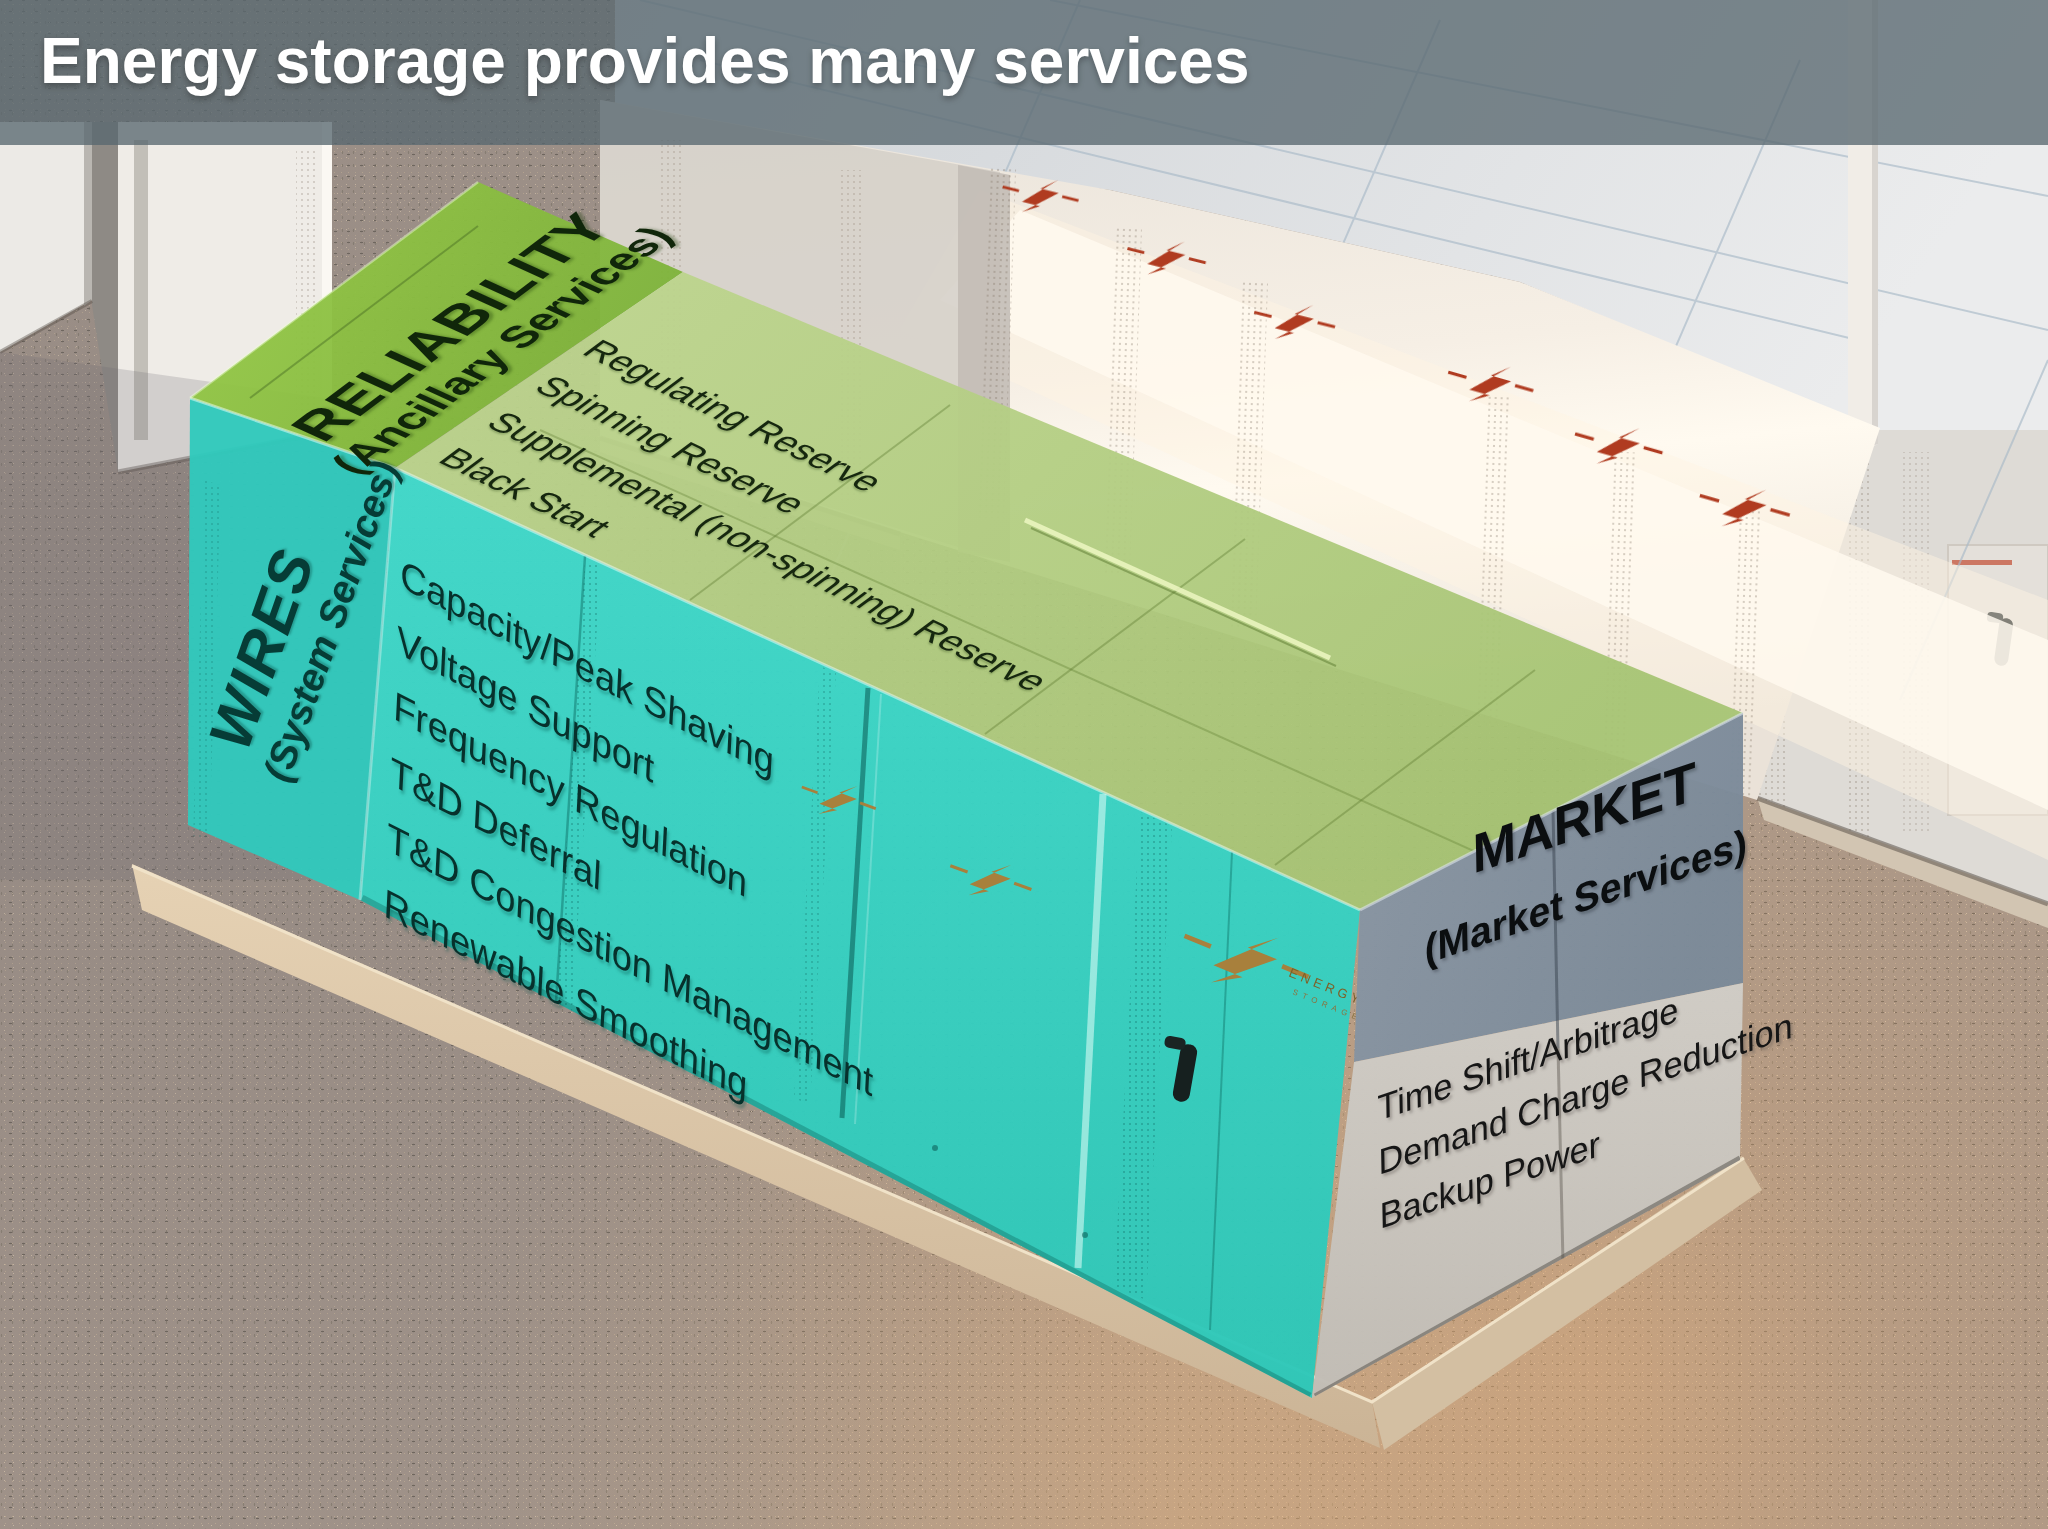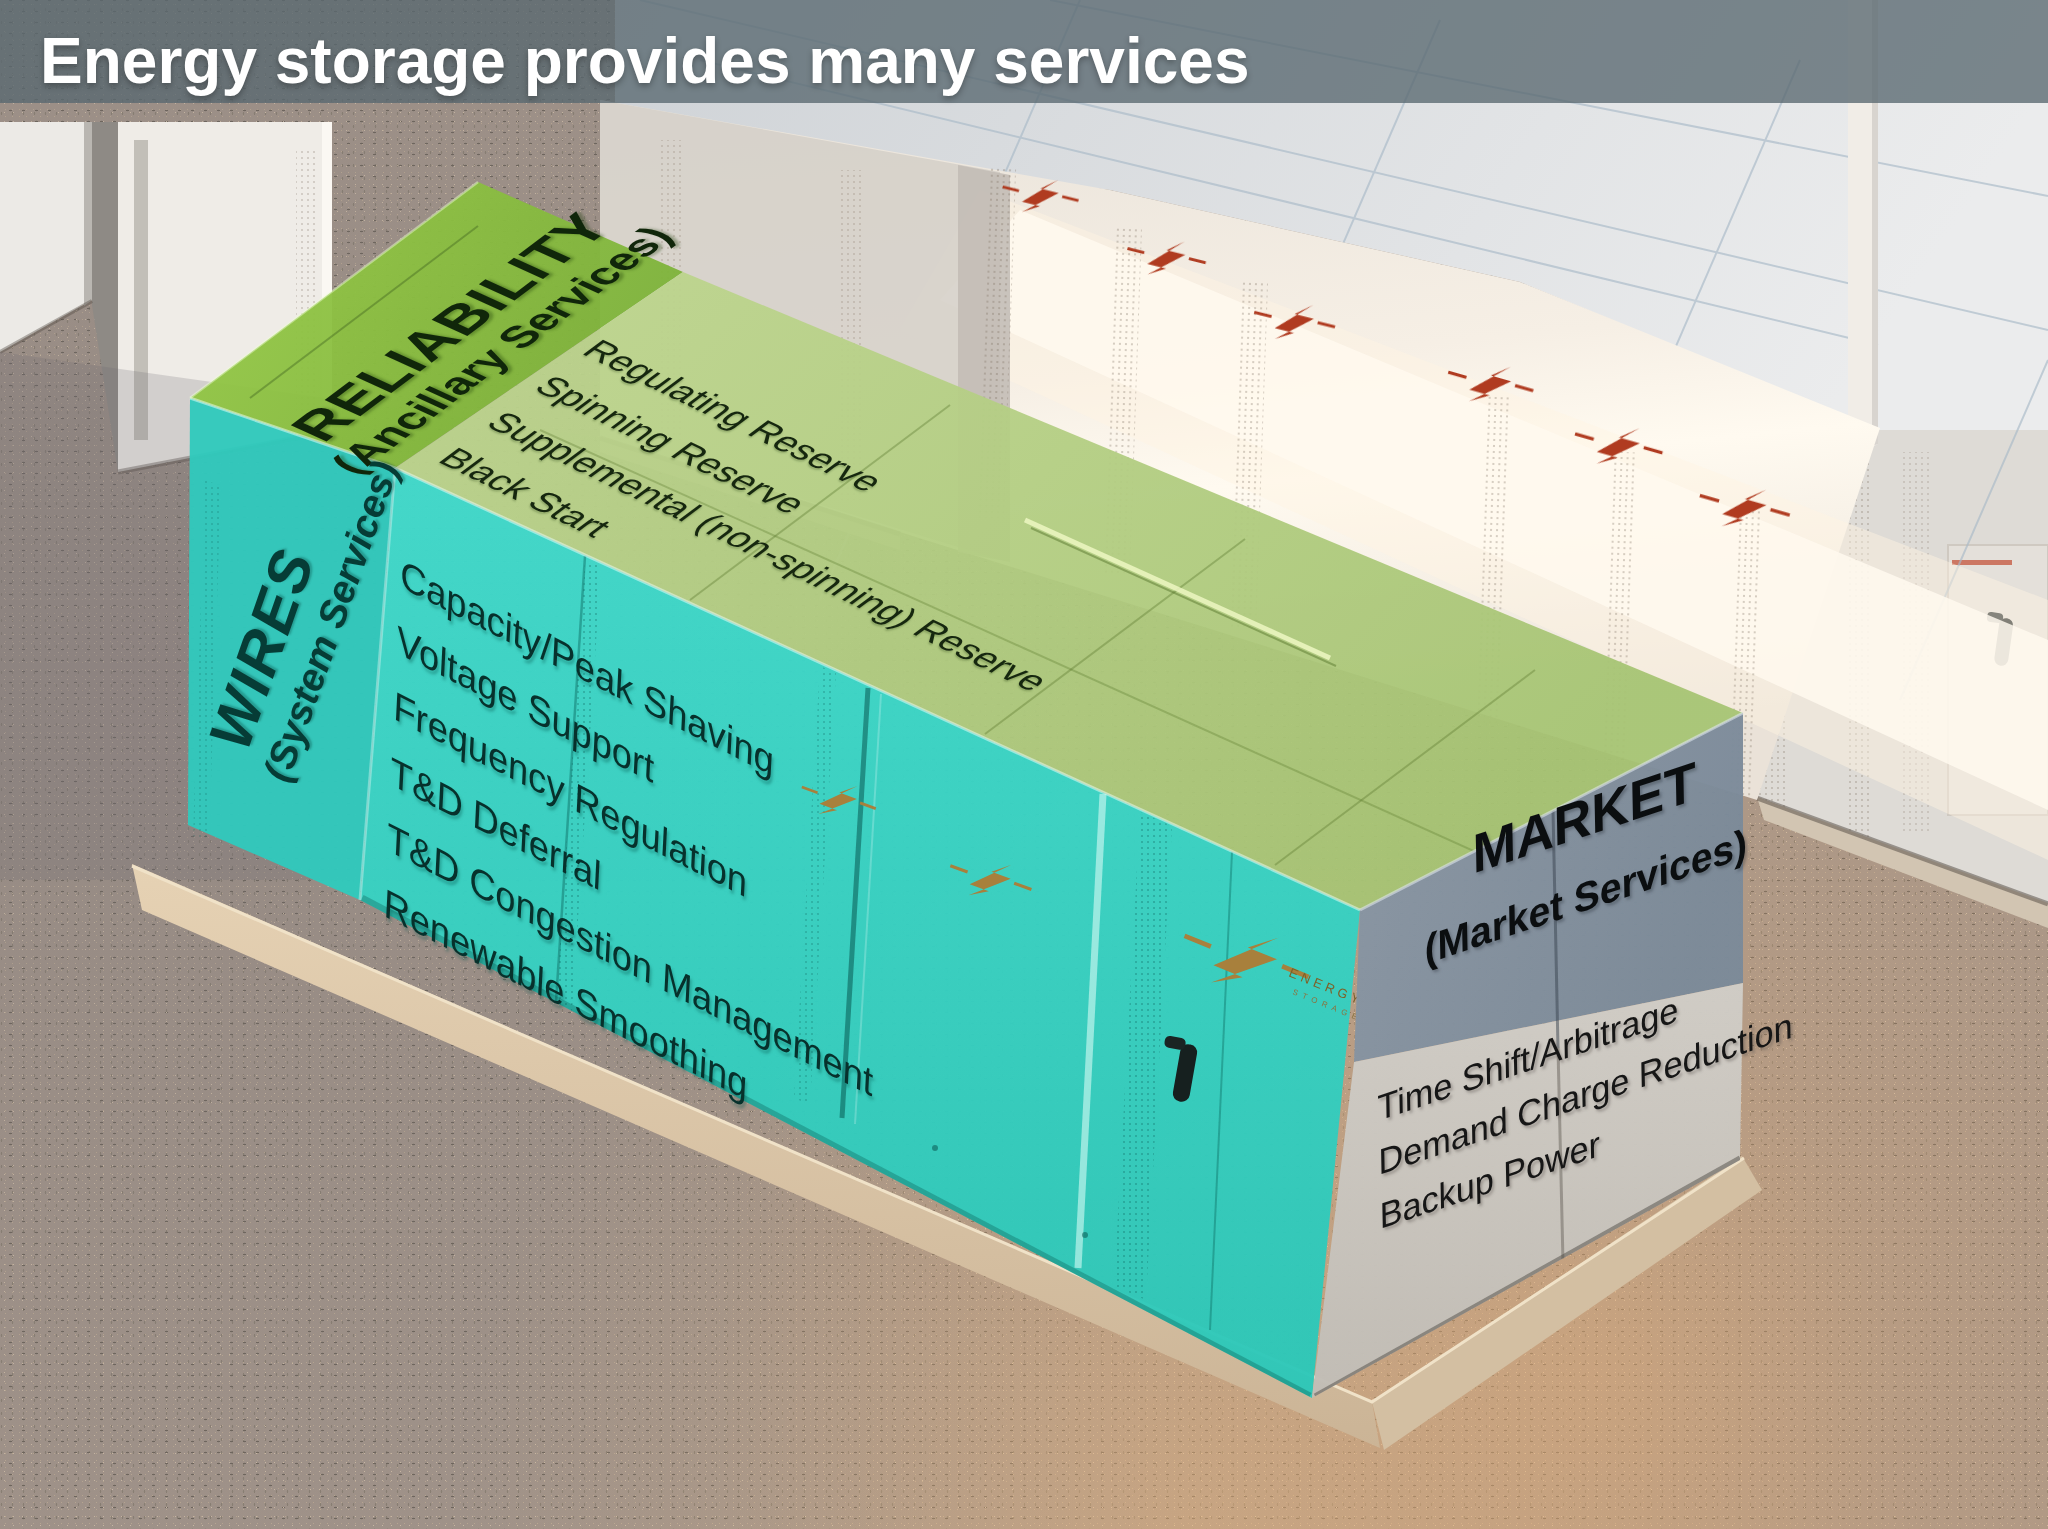--- a/index.html
+++ b/index.html
@@ -15,21 +15,21 @@
       radial-gradient(#cdbba6 14%, transparent 15%),
       radial-gradient(#6e655c 12%, transparent 13%),
       radial-gradient(#baa893 10%, transparent 11%),
       radial-gradient(#8a7f73 12%, transparent 13%);
     background-size:auto,auto,auto,9px 9px,13px 11px,7px 7px,11px 13px;
     background-position:0 0,0 0,0 0,0 0,4px 6px,2px 1px,7px 3px;
   }
   svg.layer{position:absolute;left:0;top:0;}
   
   .banner{
-    position:absolute;left:0;top:0;width:2048px;height:103px;
+    position:absolute;left:0;top:0;width:2048px;height:145px;
     background:rgba(88,104,112,0.78);
   }
   .banner .title{
     padding:24px 0 0 40px;font-size:64px;font-weight:700;color:#ffffff;
     letter-spacing:0px;text-shadow:0 3px 6px rgba(0,0,0,0.30);white-space:nowrap;
   }
   
   .face-text{position:absolute;left:0;top:0;transform-origin:0 0;white-space:nowrap;}
   .t-reliability{
     transform:matrix(0.80,-0.60,0.91,0.414,238,452);

